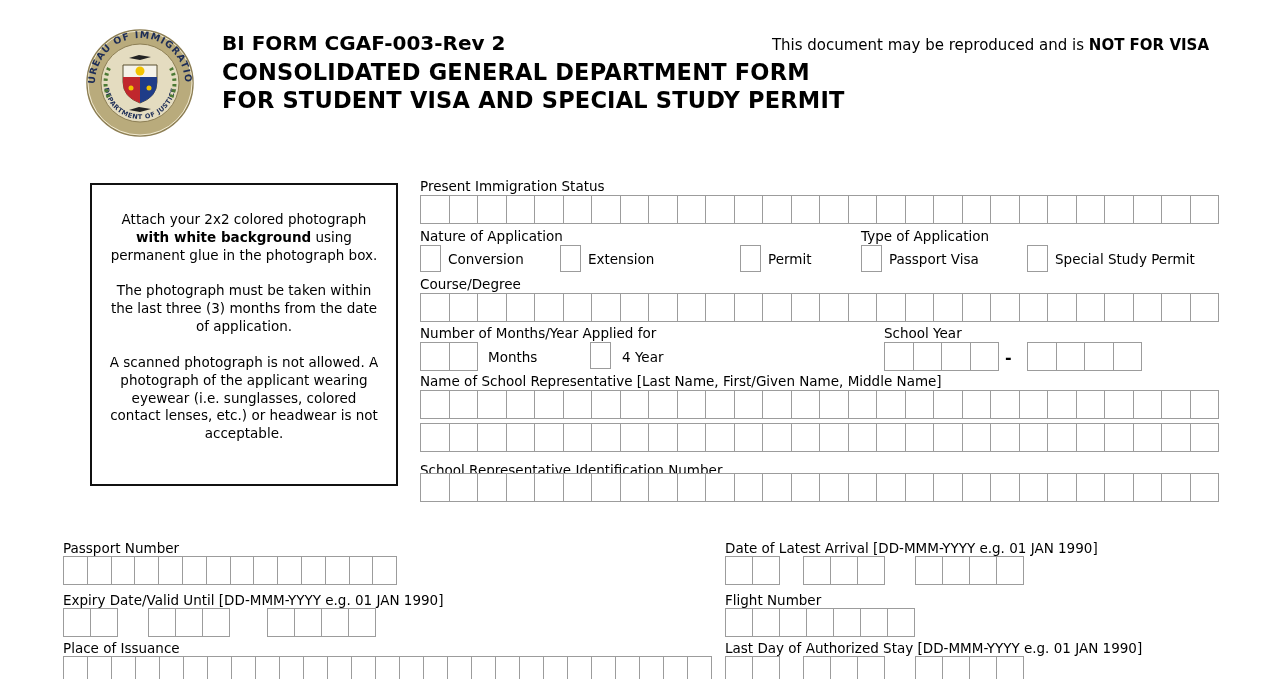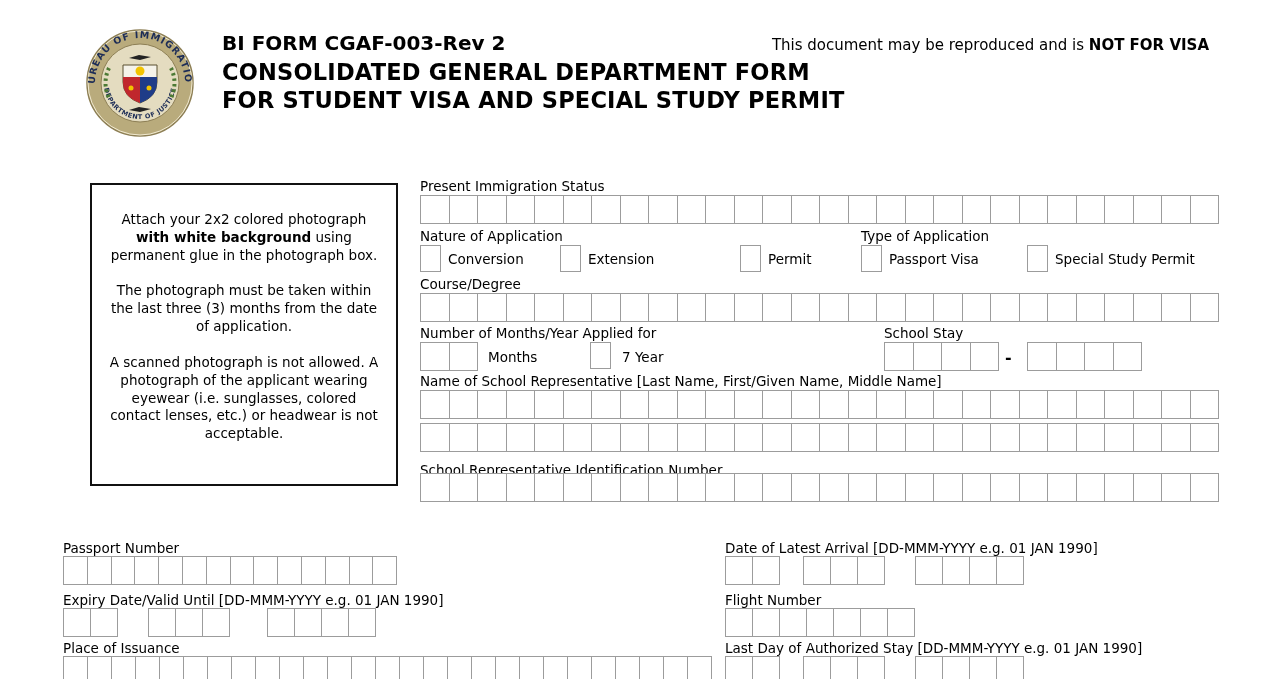--- a/index.html
+++ b/index.html
@@ -176,29 +176,29 @@
         <div class="cell"></div>
         <div class="cell"></div>
         <div class="cell"></div>
         <div class="cell"></div>
         <div class="cell"></div>
         <div class="cell"></div>
         <div class="cell"></div>
       </div>
 
     <div class="abs lbl" style="left:0; top:167px;">Number of Months/Year Applied for</div>
-    <div class="abs lbl" style="left:464px; top:167px;">School Stay</div>
+    <div class="abs lbl" style="left:464px; top:167px;">School Year</div>
 
     <div class="abs cellrow w295" style="left:0; top:184px;">
         <div class="cell"></div>
         <div class="cell"></div>
       </div>
     <div class="abs lbl" style="left:68px; top:191px;">Months</div>
     <span class="cbx abs" style="left:170px; top:184px;"></span>
-    <div class="abs lbl" style="left:202px; top:191px;">7 Year</div>
+    <div class="abs lbl" style="left:202px; top:191px;">4 Year</div>
 
     <div class="abs cellrow w295" style="left:464px; top:184px;">
         <div class="cell"></div>
         <div class="cell"></div>
         <div class="cell"></div>
         <div class="cell"></div>
       </div>
     <div class="abs dash" style="left:585px; top:190px;">-</div>
     <div class="abs cellrow w295" style="left:607px; top:184px;">
         <div class="cell"></div>

